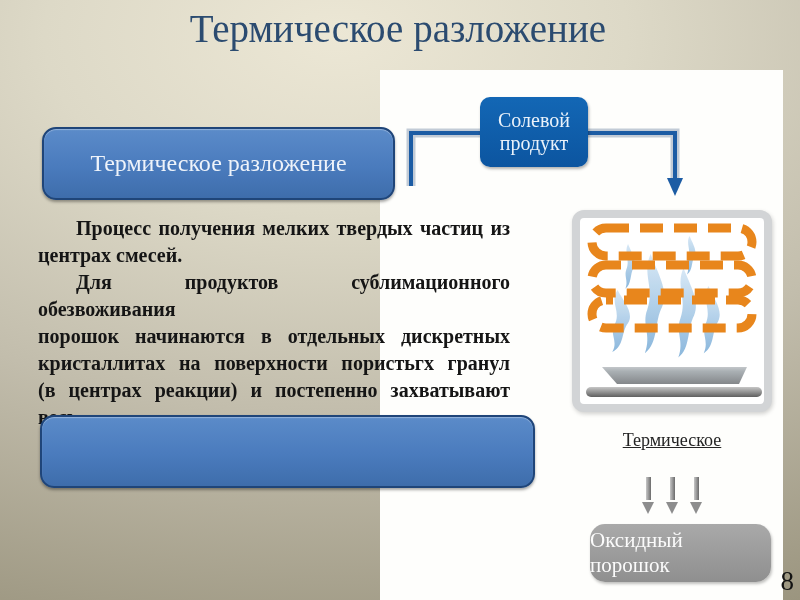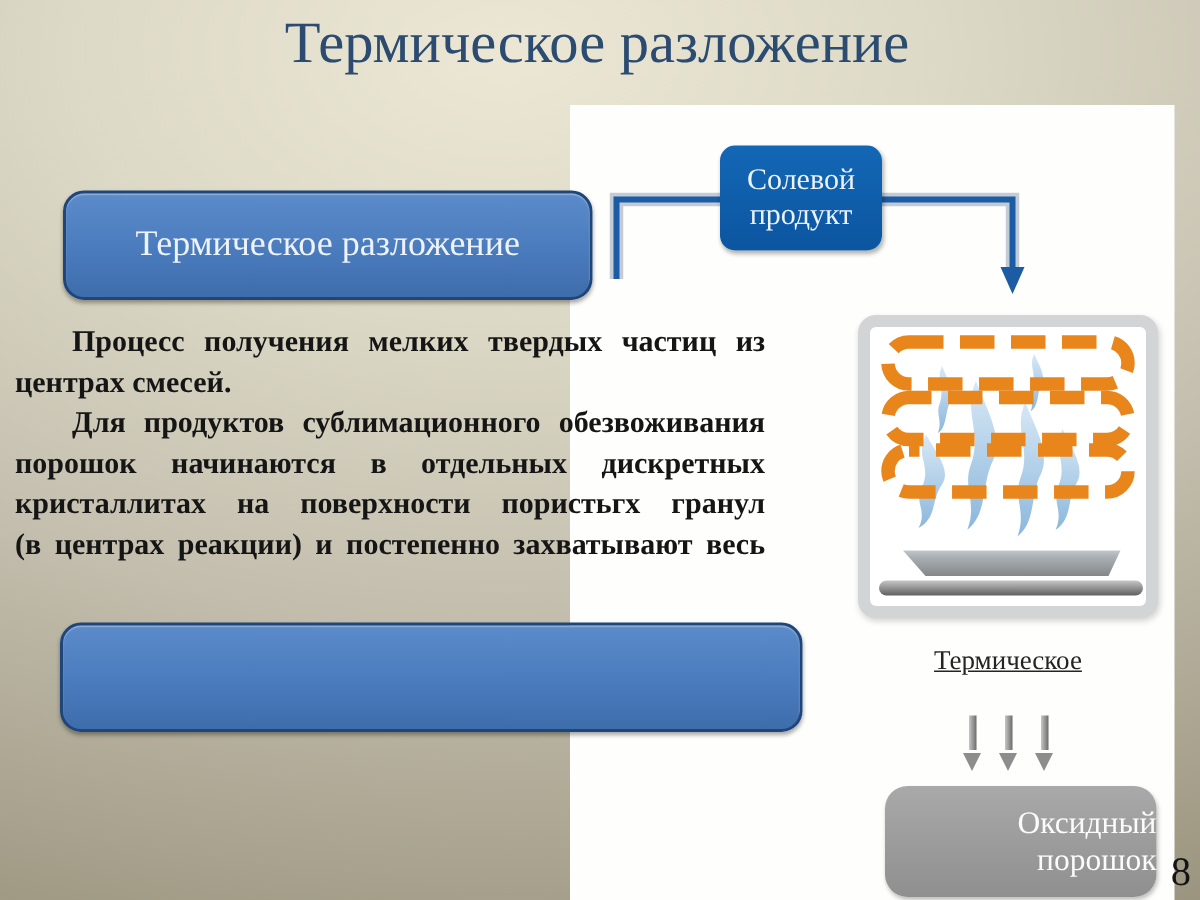--- a/index.html
+++ b/index.html
@@ -24,44 +24,44 @@
   .empty-box{left:40px;top:415px;width:495px;height:73px;}
   
   .salt-box{position:absolute;left:480px;top:97px;width:108px;height:70px;
     background:linear-gradient(180deg,#1367b5,#0c55a0);border-radius:10px;
     box-shadow:1px 2px 3px rgba(0,0,0,.3);color:#eaf2fa;font-size:20px;line-height:23px;
     display:flex;flex-direction:column;align-items:center;justify-content:center;
     text-align:center;z-index:3;}
   
   .body-text{position:absolute;left:10px;top:215px;width:500px;z-index:3;
     font-size:20px;line-height:27px;font-weight:700;color:#151515;}
-  .body-text .ln{text-align:justify;}
+  .body-text .ln{text-align:justify;margin-left:28px;}
   .body-text .jl{text-align-last:justify;}
   .body-text .indent{text-indent:38px;}
   
   .furnace{position:absolute;left:572px;top:210px;width:200px;height:202px;
     box-sizing:border-box;border:8px solid #d2d4d6;border-radius:12px;background:#ffffff;
     box-shadow:1px 2px 4px rgba(0,0,0,.18);z-index:2;}
   
   .process-label{position:absolute;left:572px;top:430px;width:200px;text-align:center;
     font-size:18px;line-height:21px;color:#242424;z-index:2;text-decoration:underline;}
   
   .arrows{position:absolute;left:572px;top:477px;width:200px;display:flex;
     justify-content:center;gap:12px;z-index:2;}
   .mini-arrow{display:flex;flex-direction:column;align-items:center;}
   .mini-arrow .shaft{width:5px;height:23px;background:linear-gradient(90deg,#c7c7c7,#6b6b6b);}
   .mini-arrow .head{width:0;height:0;margin-top:2px;
     border-left:6px solid transparent;border-right:6px solid transparent;
     border-top:12px solid #8d8d8d;}
   
-  .oxide-box{position:absolute;left:590px;top:524px;width:181px;height:74px;
+  .oxide-box{position:absolute;left:590px;top:524px;width:181px;height:58px;
     background:linear-gradient(180deg,#a9a9a9,#8f8f8f);border-radius:15px;
     box-shadow:1px 2px 3px rgba(0,0,0,.25);
     color:#fbfbfb;font-size:21px;line-height:25px;display:flex;flex-direction:column;
-    align-items:flex-end;justify-content:center;text-align:center;z-index:2;}
+    align-items:flex-start;justify-content:center;text-align:center;z-index:2;}
   
   .page-num{position:absolute;right:6px;bottom:3px;font-size:27px;color:#141414;z-index:4;}
 </style>
 </head>
 <body>
 
 <div class="slide">
 
   <div class="title">Термическое разложение</div>
 

